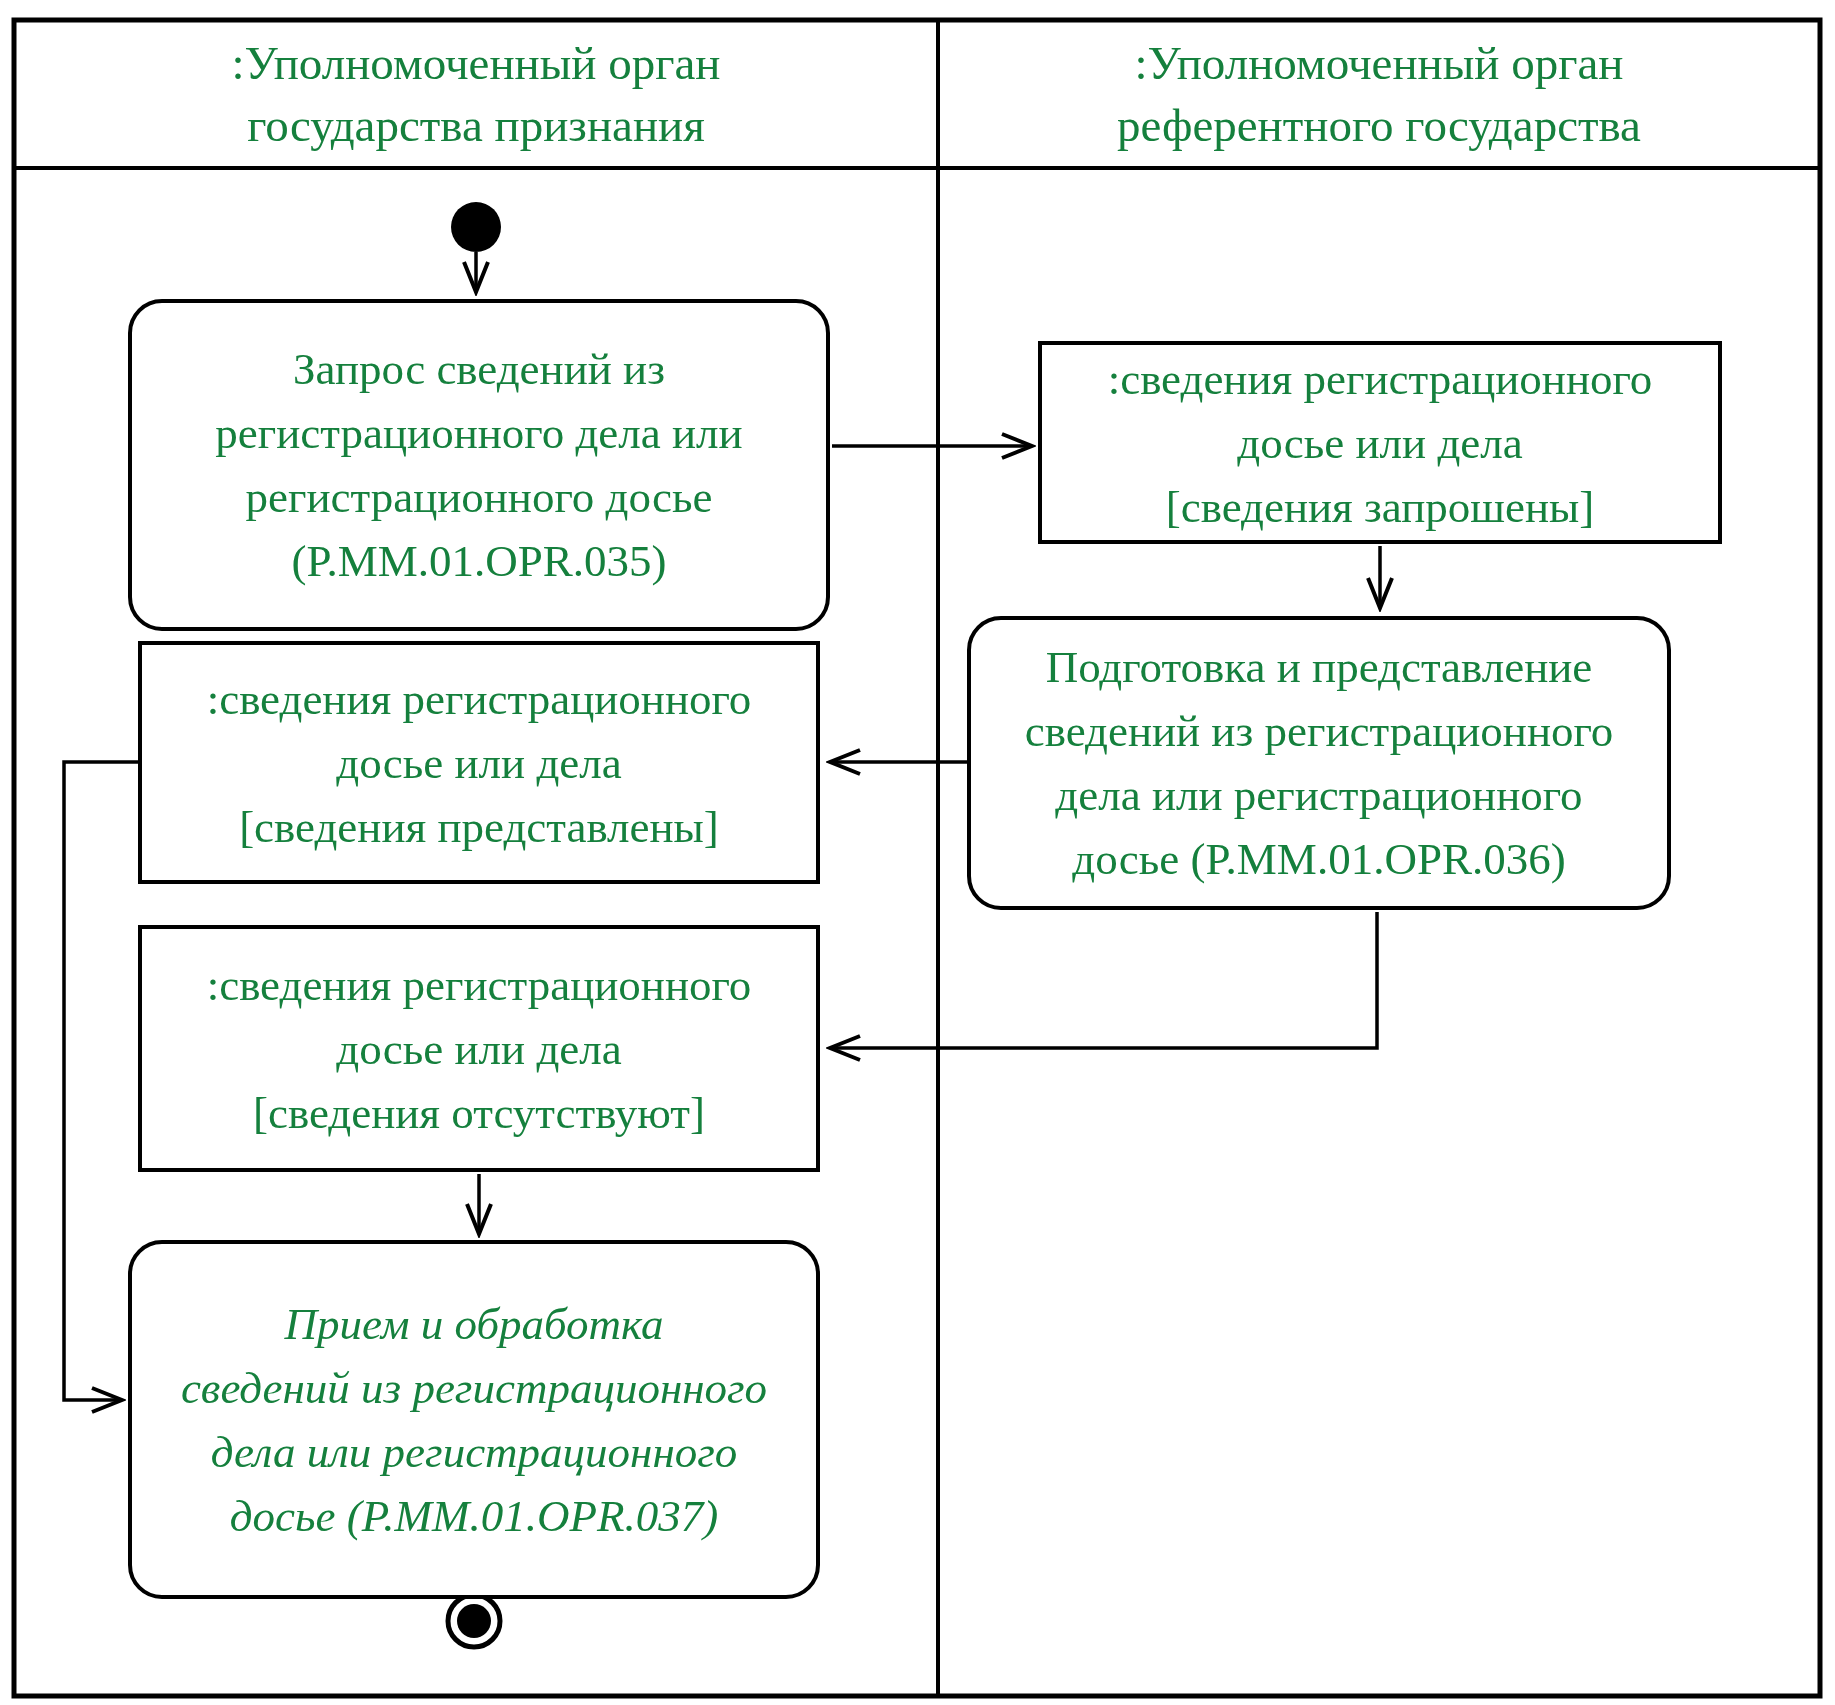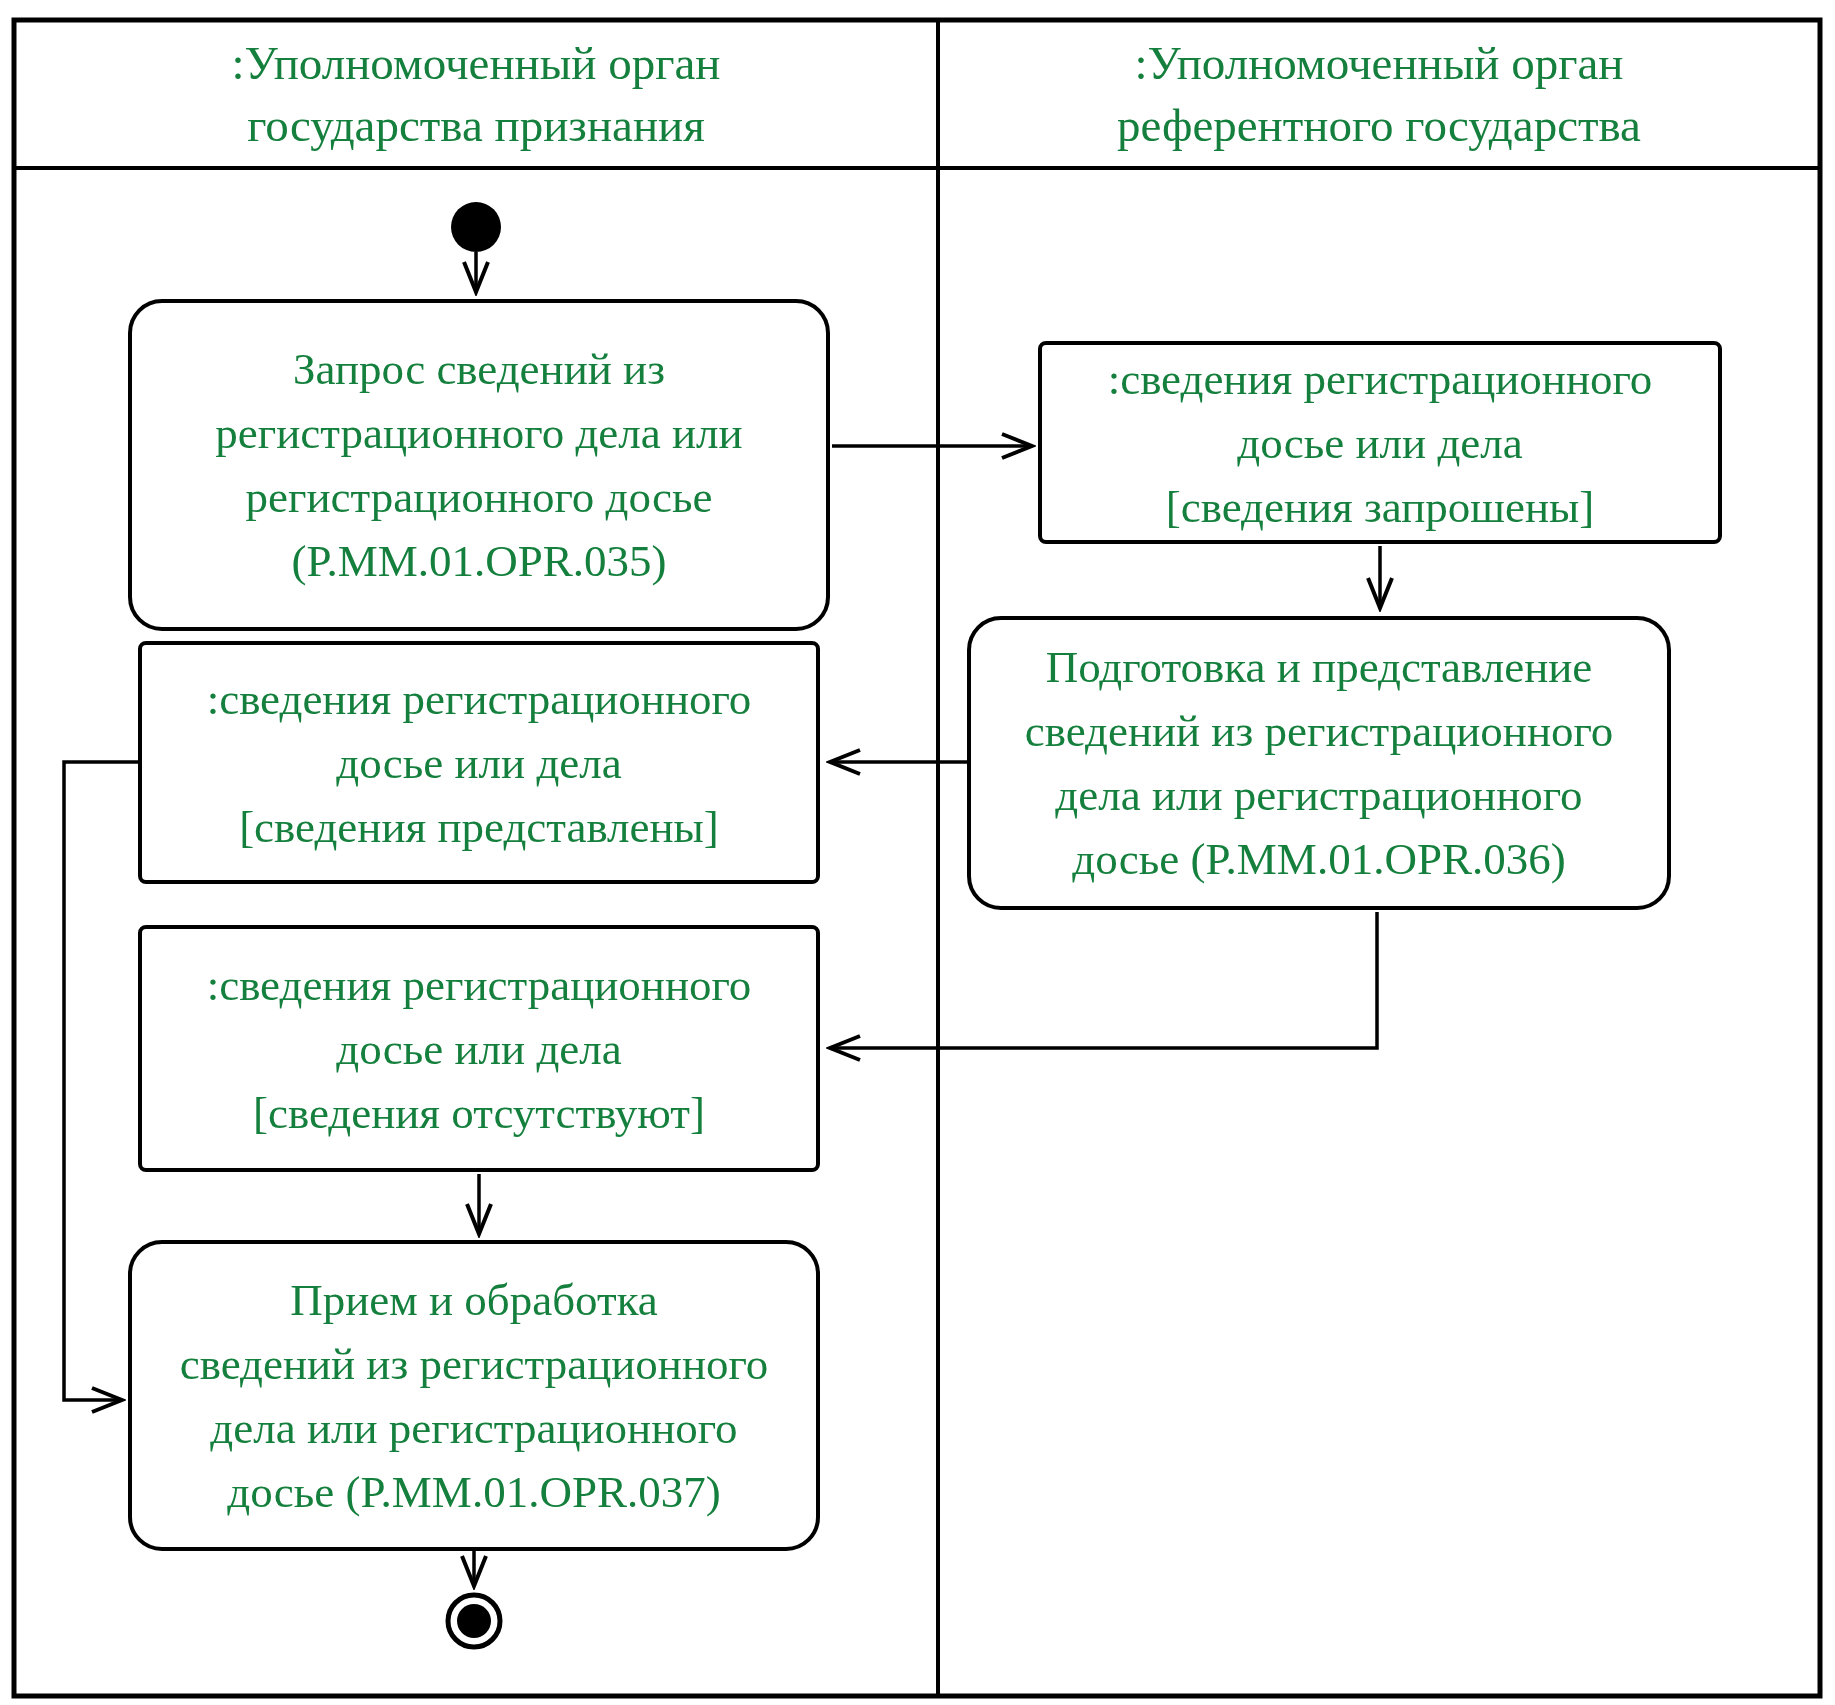--- a/index.html
+++ b/index.html
@@ -16,21 +16,21 @@
     position:absolute;
     box-sizing:border-box;
     border:4px solid #000;
     background:#fff;
     display:flex;
     align-items:center;
     justify-content:center;
     text-align:center;
   }
   .action { border-radius:34px; }
-  .object { border-radius:8px; }
+  .object { border-radius:0; }
   .label {
     white-space:pre-line;
     font-size:45px;
     line-height:64px;
     display:block;
   }
   .lane-header {
     position:absolute;
     display:flex;
     align-items:center;
@@ -104,20 +104,20 @@
 досье или дела
 [сведения представлены]</span>
   </div>
 
   <div class="box object" style="left:138px; top:925px; width:682px; height:247px;">
     <span class="label">:сведения регистрационного
 досье или дела
 [сведения отсутствуют]</span>
   </div>
 
-  <div class="box action" style="left:128px; top:1240px; width:692px; height:311px;">
+  <div class="box action" style="left:128px; top:1240px; width:692px; height:359px;font-style:italic;">
     <span class="label">Прием и обработка
 сведений из регистрационного
 дела или регистрационного
 досье (P.MM.01.OPR.037)</span>
   </div>
 
 </div>
 
 </body></html>

